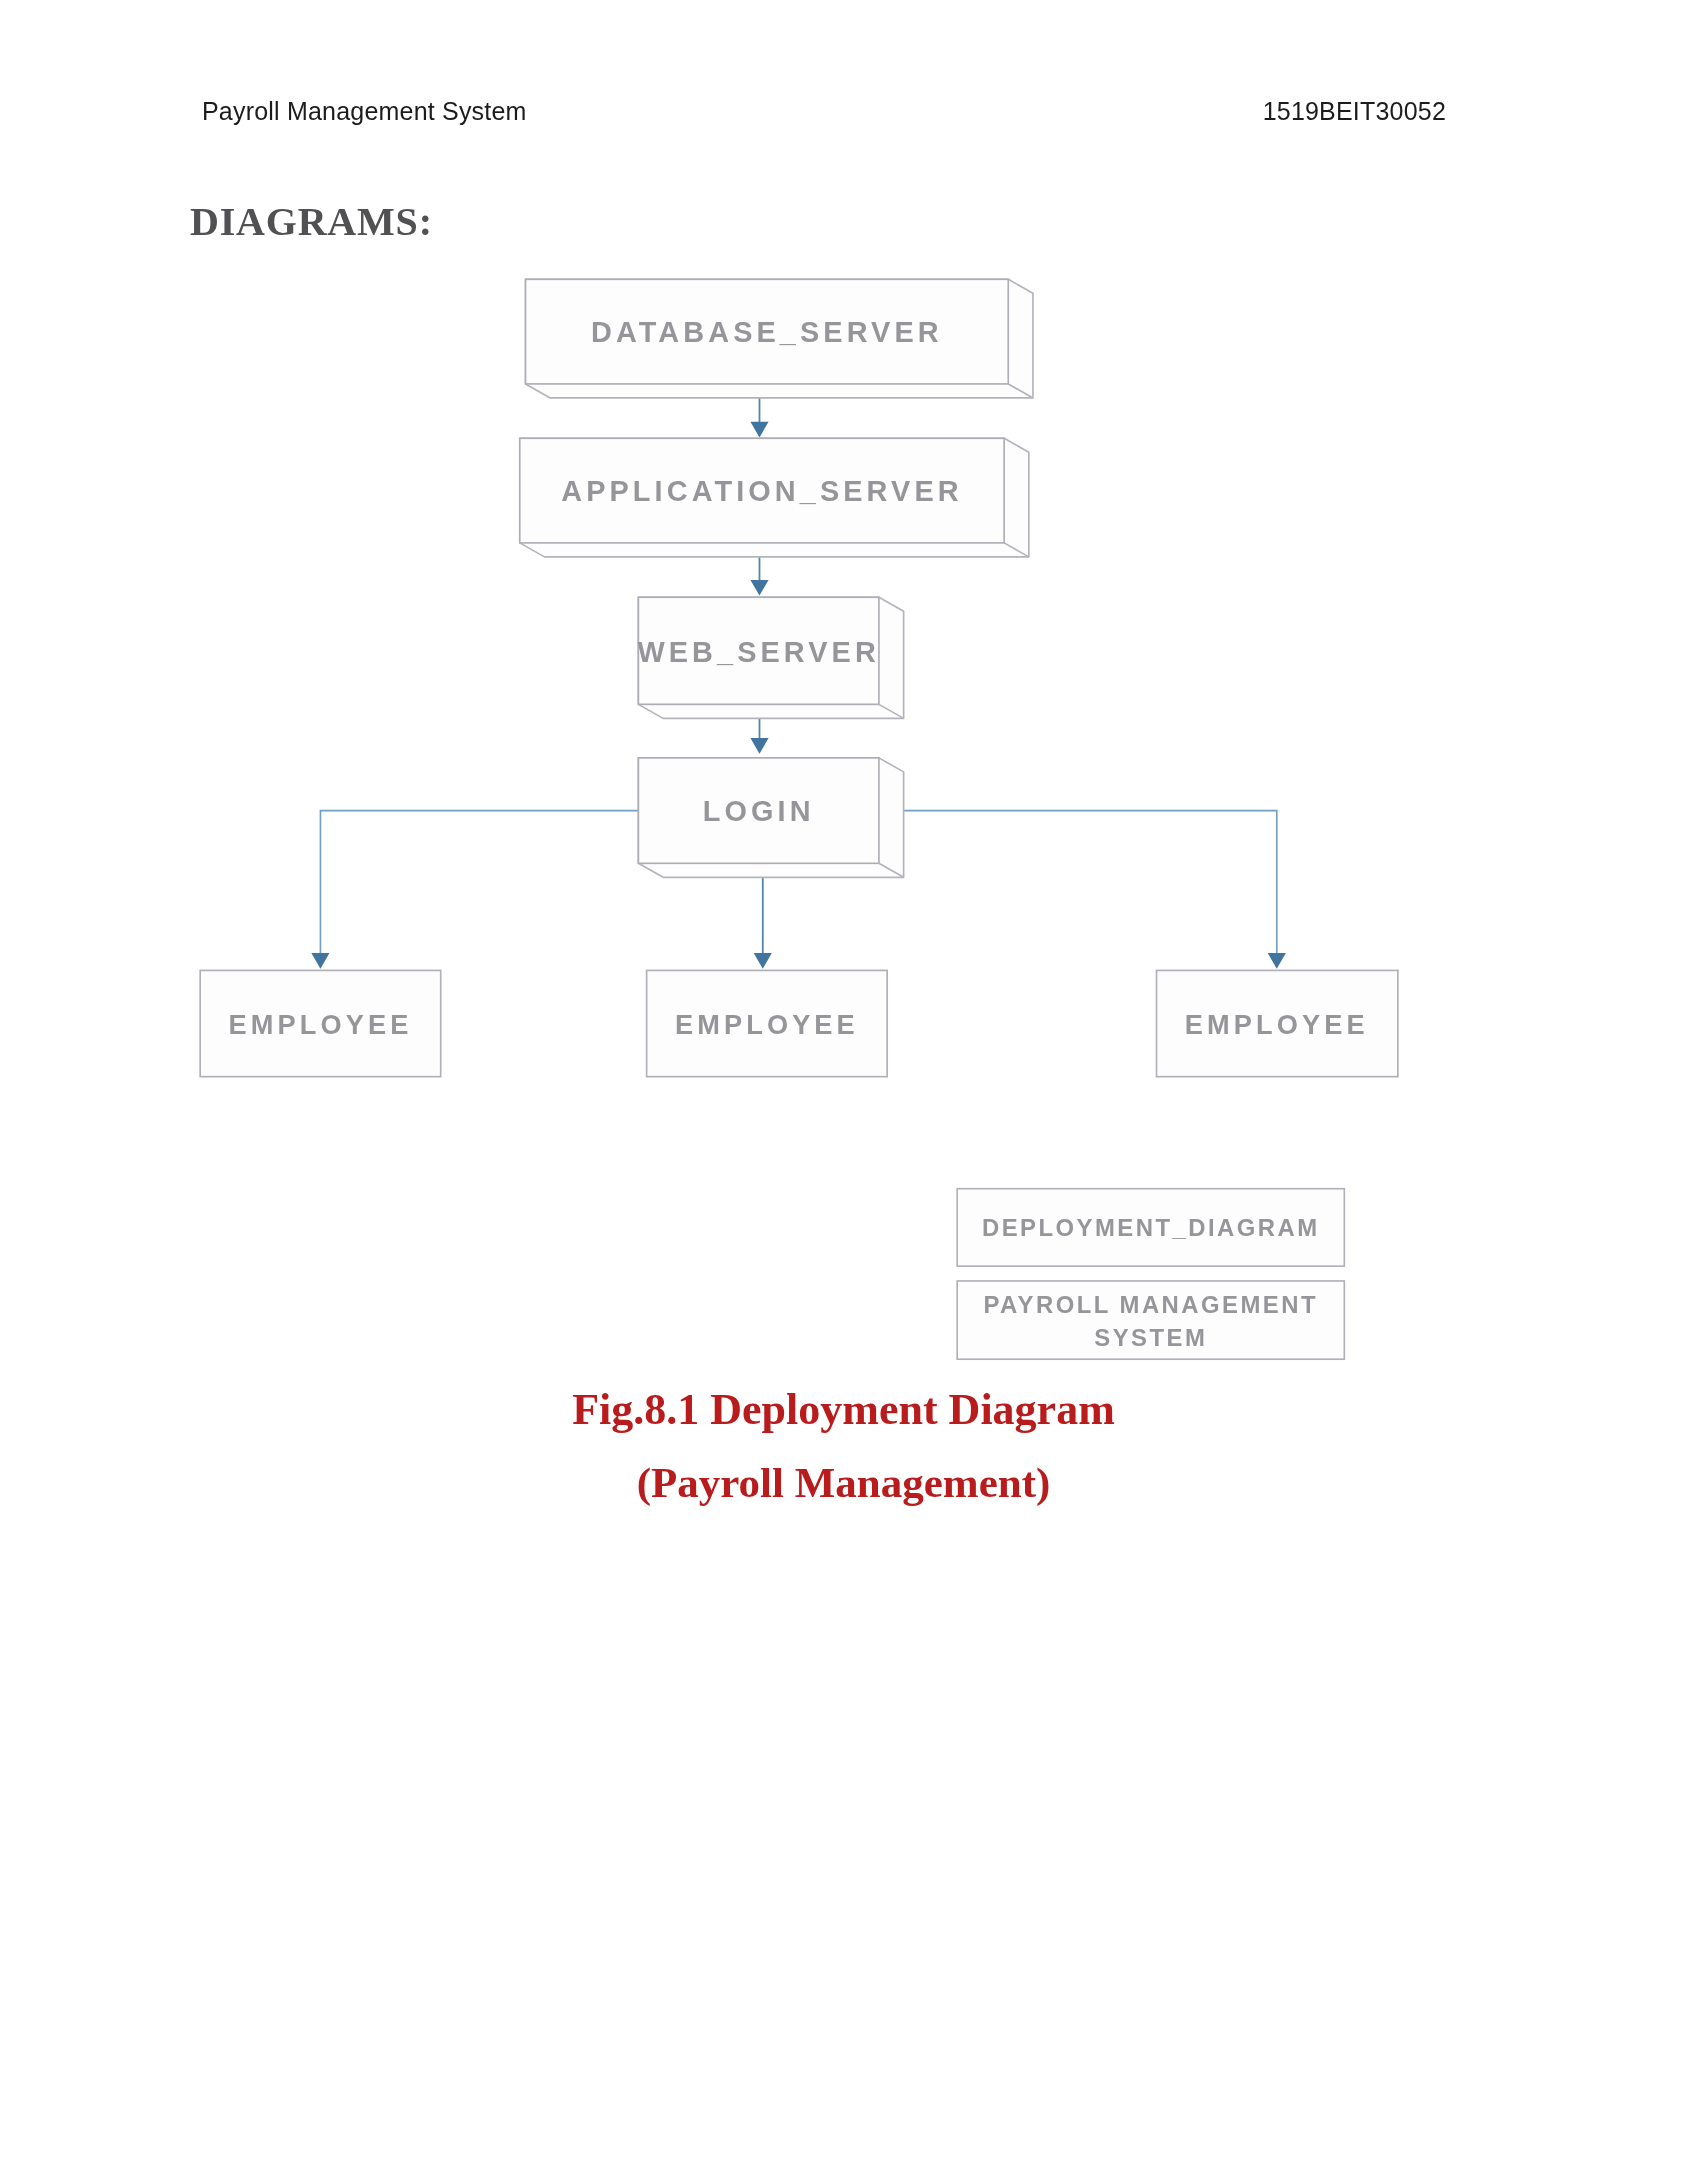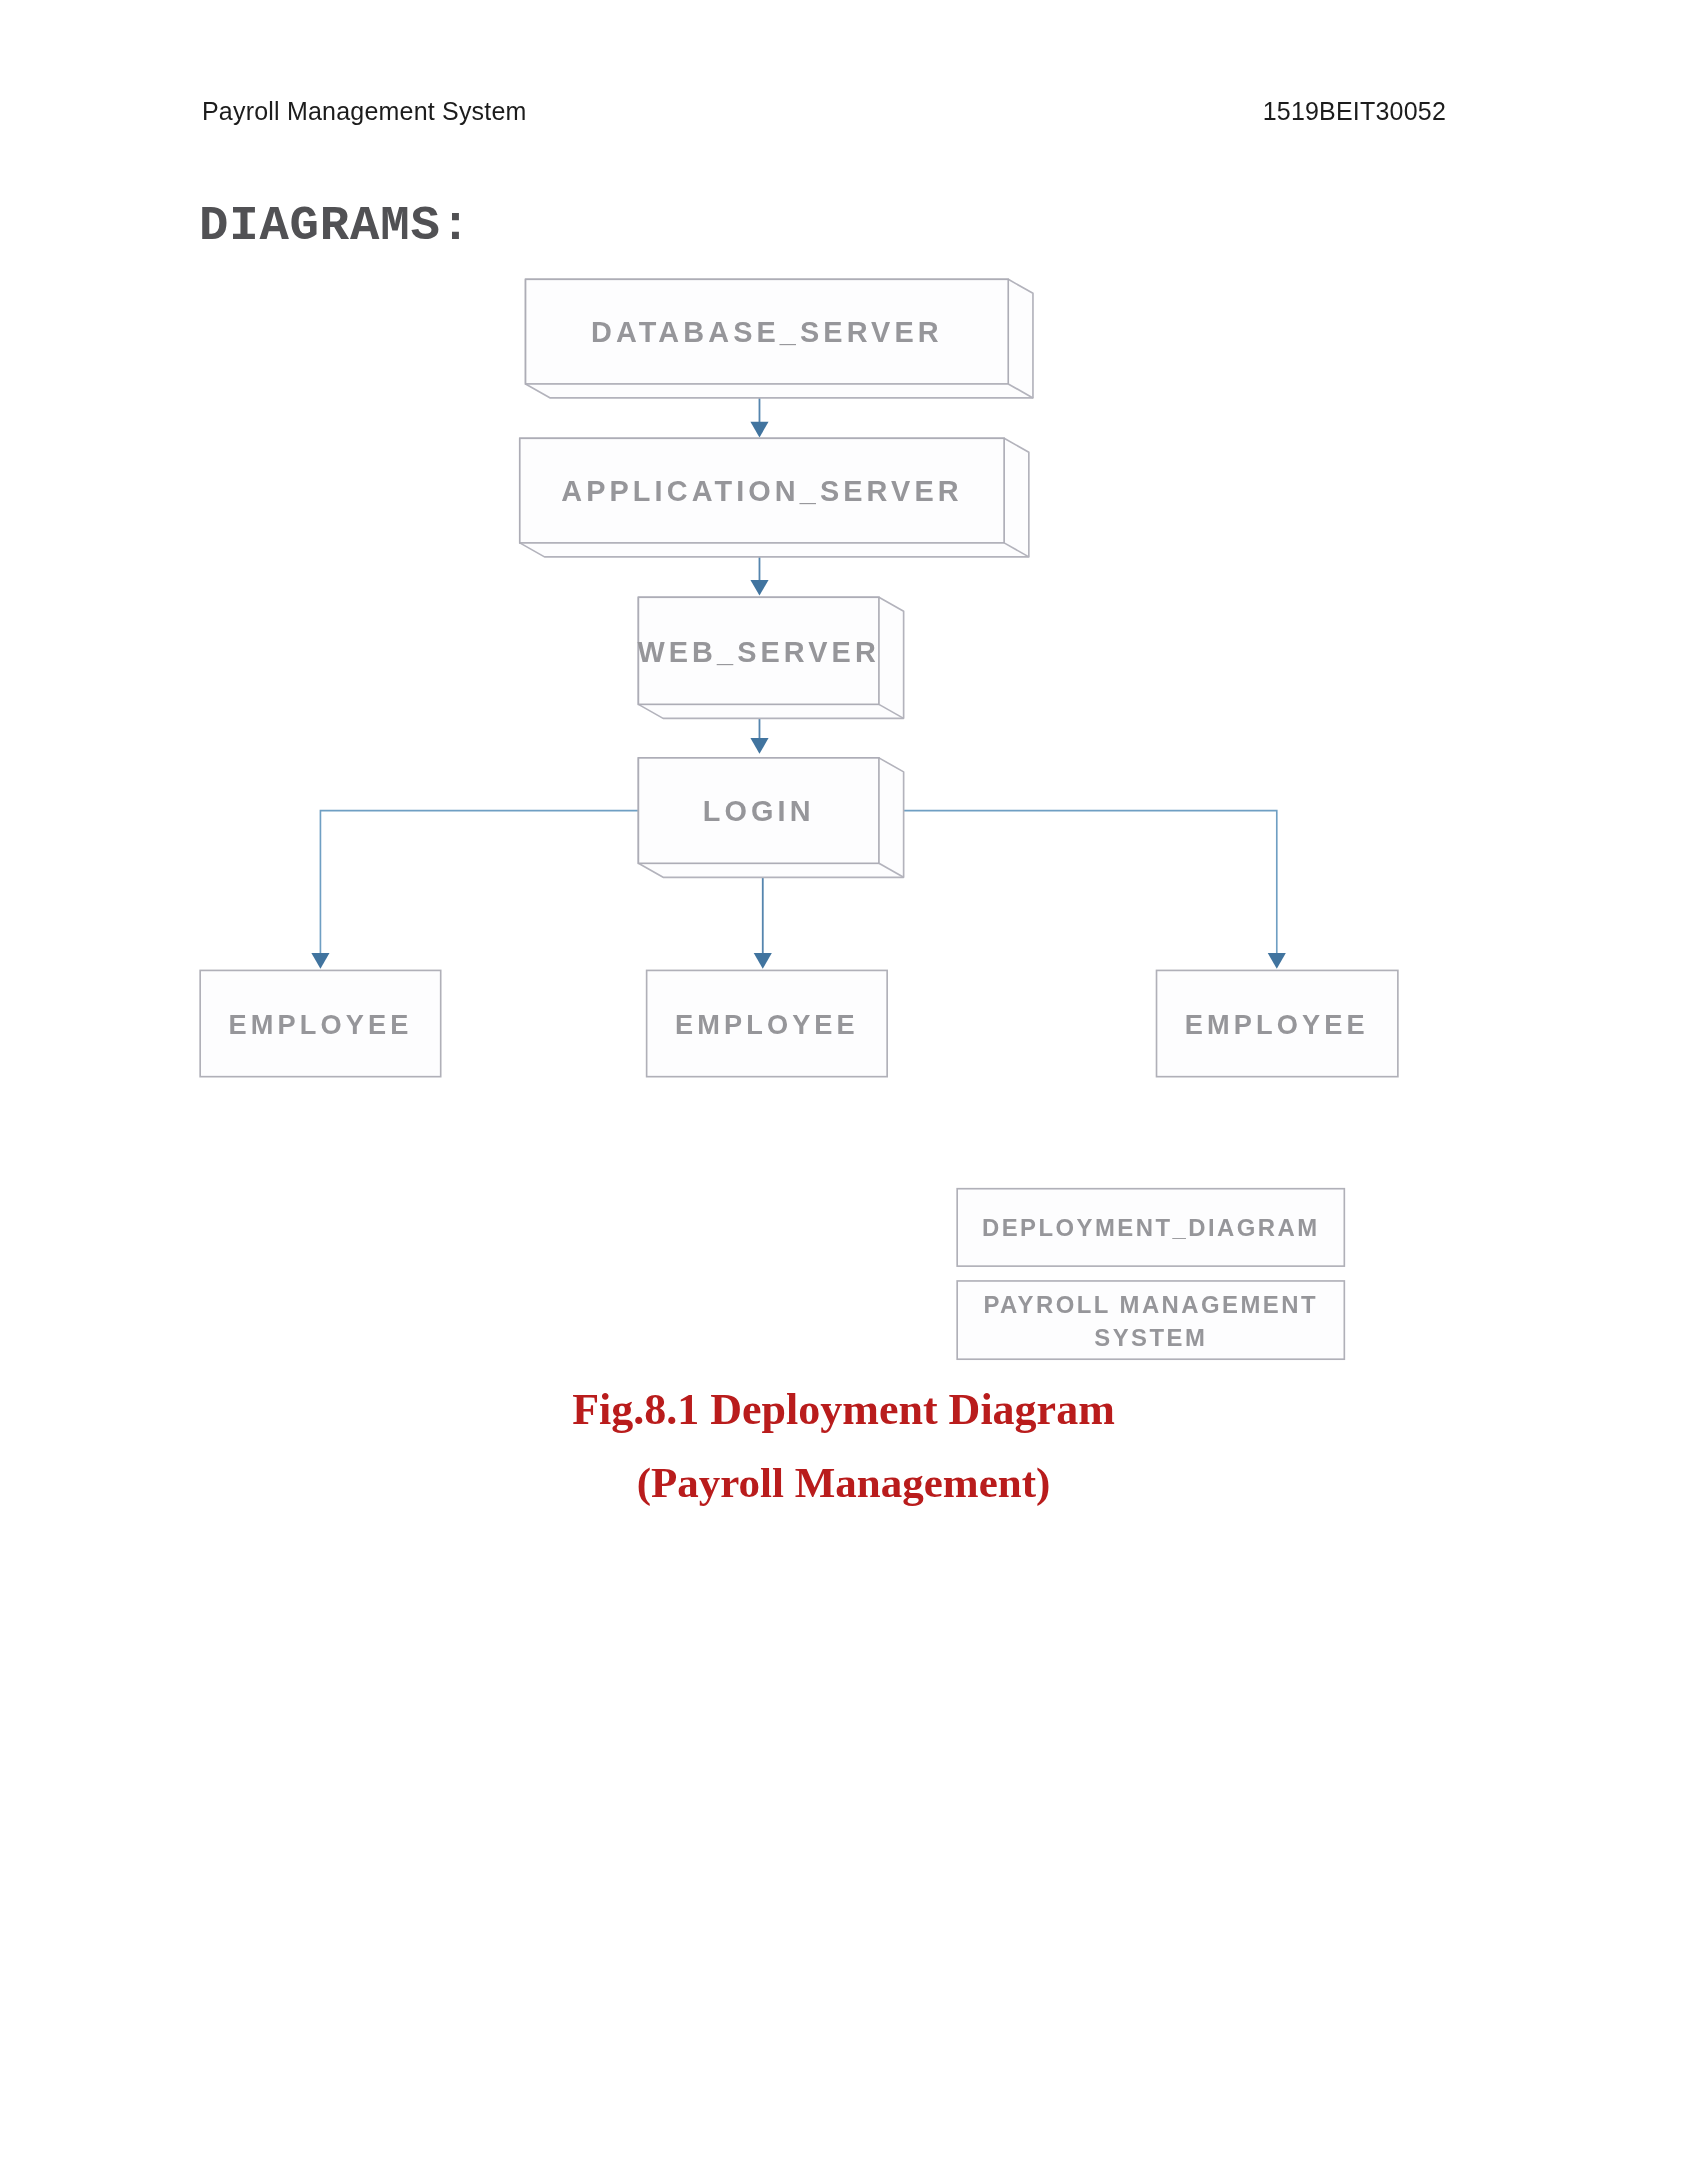--- a/index.html
+++ b/index.html
@@ -9,23 +9,23 @@
     background:#ffffff;
     font-family:"Liberation Sans", sans-serif;
     overflow:hidden;
   }
   .header-row{
     position:absolute;top:97px;left:202px;right:241px;
     display:flex;justify-content:space-between;
     font-size:25px;color:#1c1c1c;letter-spacing:0.2px;
   }
   .section-title{
-    position:absolute;top:198px;left:199px;
-    font-family:Liberation Mono, monospace;
-    font-weight:bold;font-size:49px;color:#515154;letter-spacing:0.8px;
+    position:absolute;top:198px;left:190px;
+    font-family:Liberation Serif, serif;
+    font-weight:bold;font-size:40px;color:#515154;letter-spacing:0.8px;
   }
   svg.diagram{position:absolute;top:0;left:0;}
   .face{fill:#fdfdfe;stroke:#adadb6;stroke-width:2;}
   .face3d{fill:#fdfdfe;stroke:#b3b3bc;stroke-width:2;stroke-linejoin:round;}
   .edge3d{stroke:#b3b3bc;stroke-width:2;}
   .plainbox{fill:#fdfdfe;stroke:#b0b0b8;stroke-width:2;}
   .nodelabel{
     fill:#96969a;font-family:"Liberation Sans", sans-serif;
     font-weight:bold;text-anchor:middle;
   }

